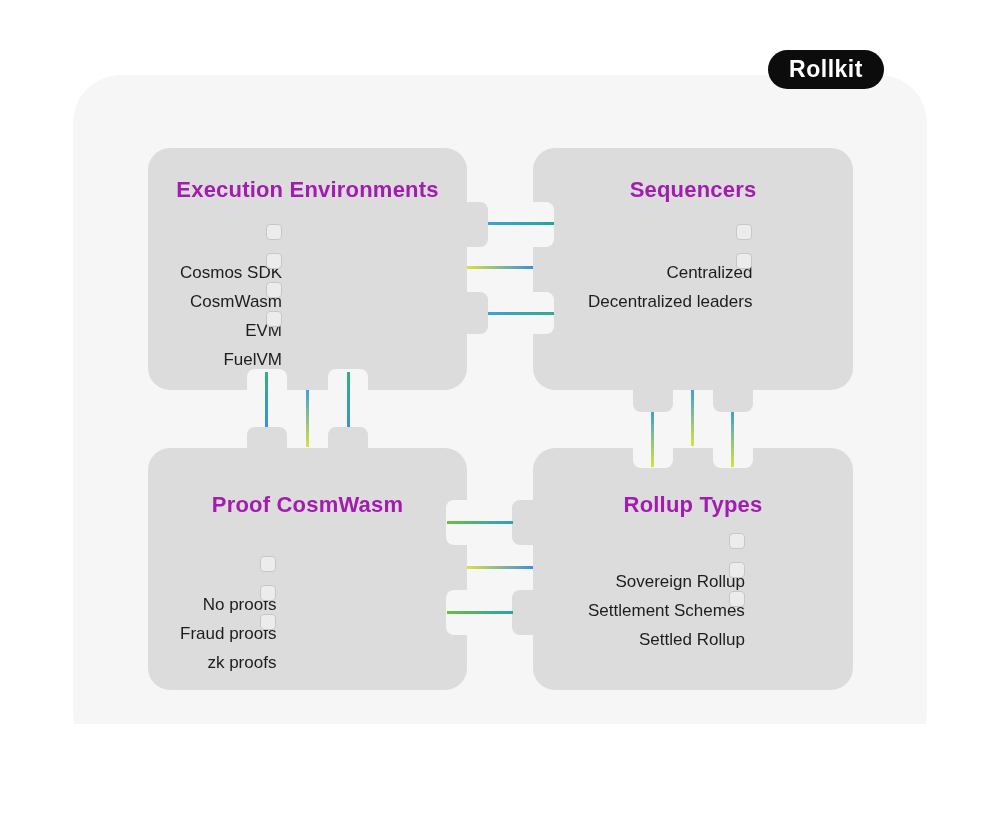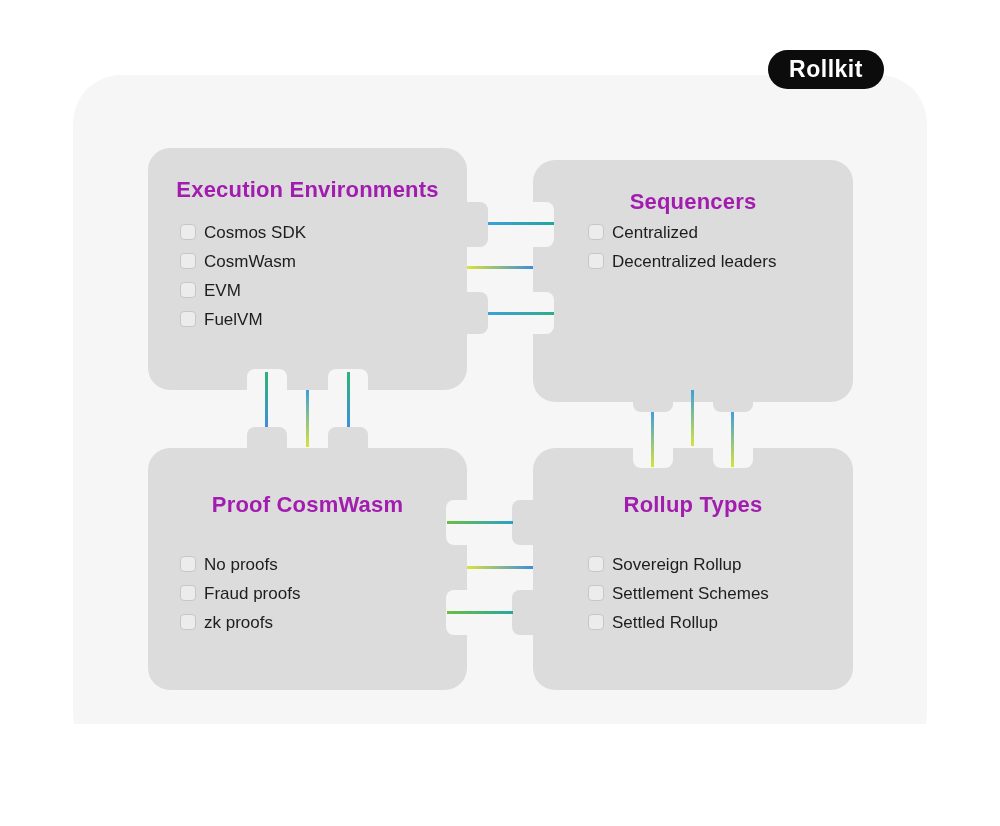--- a/index.html
+++ b/index.html
@@ -10,21 +10,21 @@
   .badge{position:absolute;left:768px;top:50px;width:116px;height:39px;background:#0c0c0c;
          border-radius:20px;display:flex;align-items:center;justify-content:center;
          color:#ffffff;font-size:23px;font-weight:bold;letter-spacing:.5px;}
   .box{position:absolute;background:#dcdcdc;border-radius:22px;}
   .tab{position:absolute;background:#dcdcdc;}
   .notch{position:absolute;background:#f6f6f6;}
   .line{position:absolute;}
   .box-title{position:absolute;width:100%;text-align:center;left:0;
              font-size:22px;font-weight:bold;color:#a21caf;letter-spacing:.2px;}
   .list{position:absolute;display:flex;flex-direction:column;}
-  .row{display:flex;align-items:flex-start;height:29px;gap:8px;cursor:default;}
+  .row{display:flex;align-items:flex-end;height:29px;gap:24px;cursor:default;flex-direction:column;}
   .cb{width:14px;height:14px;background:#ececec;border:1.5px solid #c7c7c7;
       border-radius:4px;flex:0 0 auto;}
   .lbl{font-size:17px;color:#1d1d1d;line-height:1;}
   
   .g-blue-teal {background:linear-gradient(90deg,#3e9fdb,#21a79a);}
   .g-yellow-blue{background:linear-gradient(90deg,#d9e23c,#3e8edb);}
   .g-blue-green{background:linear-gradient(90deg,#3e9fdb,#2fad8a);}
   .g-green-blue-h{background:linear-gradient(90deg,#6cbe43,#2d9fc9);}
   .g-green-teal-h{background:linear-gradient(90deg,#6cbe43,#26a7a0);}
   .g-green-blue-v{background:linear-gradient(180deg,#2fb376,#3e8edb);}
@@ -61,21 +61,21 @@
     <div class="row">
       <span class="cb"></span>
       <span class="lbl">EVM</span>
     </div>
     <div class="row">
       <span class="cb"></span>
       <span class="lbl">FuelVM</span>
     </div>
   </div>
 
-  <div class="box" style="left:533px;top:160px;width:320px;height:242px;">
+  <div class="box" style="left:533px;top:148px;width:320px;height:242px;">
     <div class="box-title" style="top:29px;">Sequencers</div>
   </div>
 
   <div class="notch" style="left:533px;top:202px;width:21px;height:45px;border-radius:0 8px 8px 0;"></div>
   <div class="notch" style="left:533px;top:292px;width:21px;height:42px;border-radius:0 8px 8px 0;"></div>
 
   <div class="tab" style="left:633px;top:390px;width:40px;height:22px;border-radius:0 0 8px 8px;"></div>
   <div class="tab" style="left:713px;top:390px;width:40px;height:22px;border-radius:0 0 8px 8px;"></div>
   <div class="list" style="left:588px;top:224px;">
     <div class="row">
@@ -114,21 +114,21 @@
 
   <div class="box" style="left:533px;top:448px;width:320px;height:242px;">
     <div class="box-title" style="top:44px;">Rollup Types</div>
   </div>
 
   <div class="tab" style="left:512px;top:500px;width:21px;height:45px;border-radius:8px 0 0 8px;"></div>
   <div class="tab" style="left:512px;top:590px;width:21px;height:45px;border-radius:8px 0 0 8px;"></div>
 
   <div class="notch" style="left:633px;top:448px;width:40px;height:20px;border-radius:0 0 8px 8px;"></div>
   <div class="notch" style="left:713px;top:448px;width:40px;height:20px;border-radius:0 0 8px 8px;"></div>
-  <div class="list" style="left:588px;top:556px;">
+  <div class="list" style="left:588px;top:533px;">
     <div class="row">
       <span class="cb"></span>
       <span class="lbl">Sovereign Rollup</span>
     </div>
     <div class="row">
       <span class="cb"></span>
       <span class="lbl">Settlement Schemes</span>
     </div>
     <div class="row">
       <span class="cb"></span>

